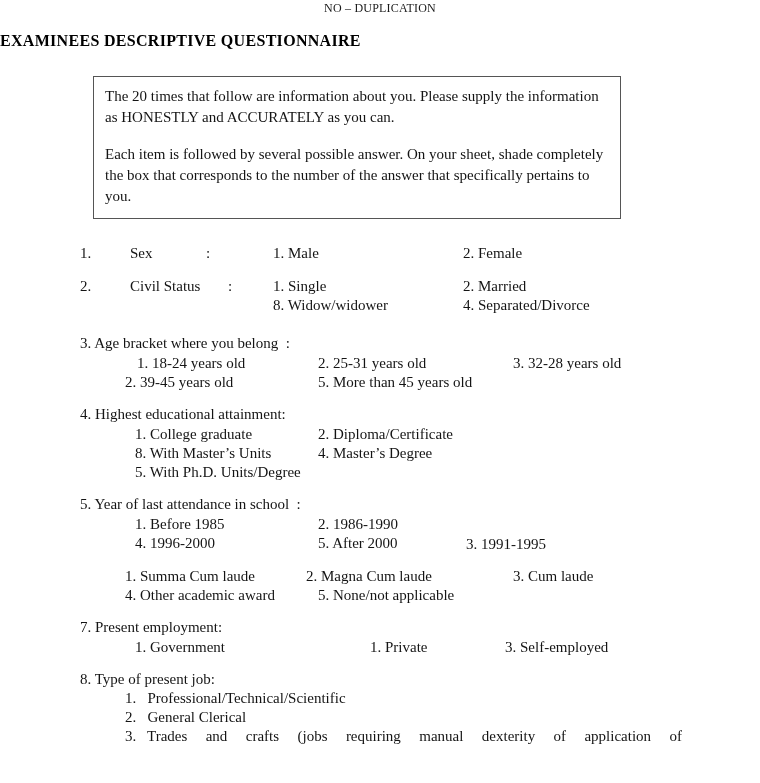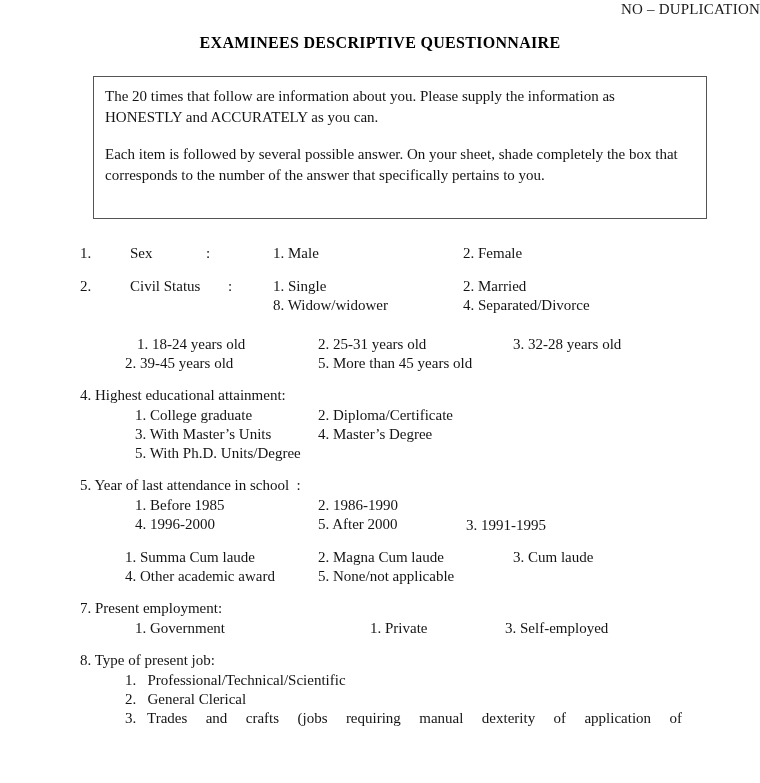--- a/index.html
+++ b/index.html
@@ -19,42 +19,41 @@
   }
 
   .page {
     position: relative;
     width: 760px;
     height: 783px;
   }
 
   
   .page-header {
-    text-align: right;
-    font-size: 15px;
+    text-align: center;
+    font-size: 12px;
     letter-spacing: 0.2px;
     padding-top: 1px;
     color: #1a1a1a;
   }
 
   .doc-title {
-    text-align: center;
     font-size: 16px;
     font-weight: bold;
     letter-spacing: 0.3px;
     margin-top: 16px;
     color: #000000;
   }
 
   
   .instruction-box {
     position: absolute;
     left: 93px;
     top: 76px;
-    width: 614px;
+    width: 528px;
     height: 143px;
     border: 1.6px solid #555555;
     box-sizing: border-box;
     background: #ffffff;
   }
   .instruction-inner {
     padding: 9px 11px 0 11px;
   }
   .instruction-para {
     font-size: 15px;
@@ -192,20 +191,21 @@
         <div class="ans-row">
           <span class="ans" style="left:273px;">8. Widow/widower</span>
           <span class="ans" style="left:463px;">4. Separated/Divorce</span>
         </div>
       </div>
     </div>
 
     <div class="spacer-lg"></div>
 
     <div class="q-block q-style-b">
+      <div class="q-title">3. Age bracket where you belong  :</div>
       <div class="ans-rows">
         <div class="ans-row">
           <span class="ans" style="left:125px;margin-left:12px;">1. 18-24 years old</span>
           <span class="ans" style="left:318px;">2. 25-31 years old</span>
           <span class="ans" style="left:513px;">3. 32-28 years old</span>
         </div>
         <div class="ans-row">
           <span class="ans" style="left:125px;">2. 39-45 years old</span>
           <span class="ans" style="left:318px;">5. More than 45 years old</span>
         </div>
@@ -215,21 +215,21 @@
     <div class="spacer-md"></div>
 
     <div class="q-block q-style-b">
       <div class="q-title">4. Highest educational attainment:</div>
       <div class="ans-rows">
         <div class="ans-row">
           <span class="ans" style="left:135px;">1. College graduate</span>
           <span class="ans" style="left:318px;">2. Diploma/Certificate</span>
         </div>
         <div class="ans-row">
-          <span class="ans" style="left:135px;">3. With Master’s Units</span>
+          <span class="ans" style="left:135px;">8. With Master’s Units</span>
           <span class="ans" style="left:318px;text-align:right;">4. Master’s Degree</span>
         </div>
         <div class="ans-row">
           <span class="ans" style="left:135px;">5. With Ph.D. Units/Degree</span>
         </div>
       </div>
     </div>
 
     <div class="spacer-md"></div>
 
@@ -247,21 +247,21 @@
         </div>
       </div>
     </div>
 
     <div class="spacer-md"></div>
 
     <div class="q-block q-style-b">
       <div class="ans-rows">
         <div class="ans-row">
           <span class="ans" style="left:125px;">1. Summa Cum laude</span>
-          <span class="ans" style="left:318px;text-align:right;">2. Magna Cum laude</span>
+          <span class="ans" style="left:306px;text-align:right;">2. Magna Cum laude</span>
           <span class="ans" style="left:513px;">3. Cum laude</span>
         </div>
         <div class="ans-row">
           <span class="ans" style="left:125px;">4. Other academic award</span>
           <span class="ans" style="left:318px;">5. None/not applicable</span>
         </div>
       </div>
     </div>
 
     <div class="spacer-md"></div>

